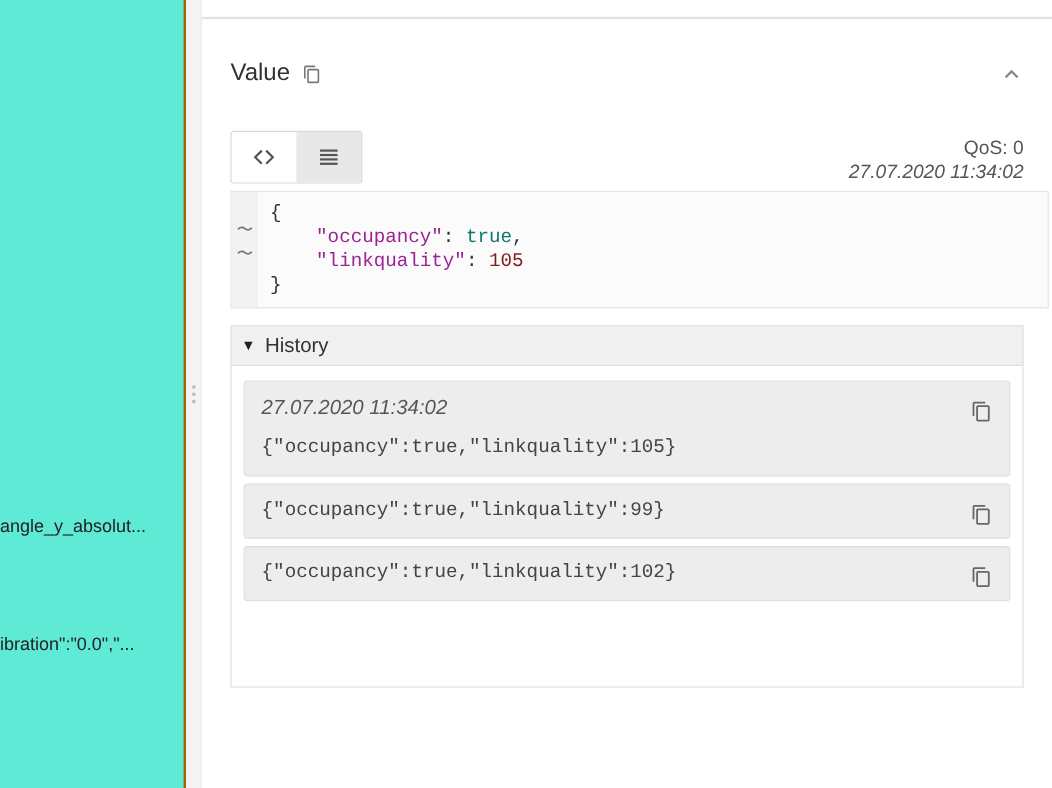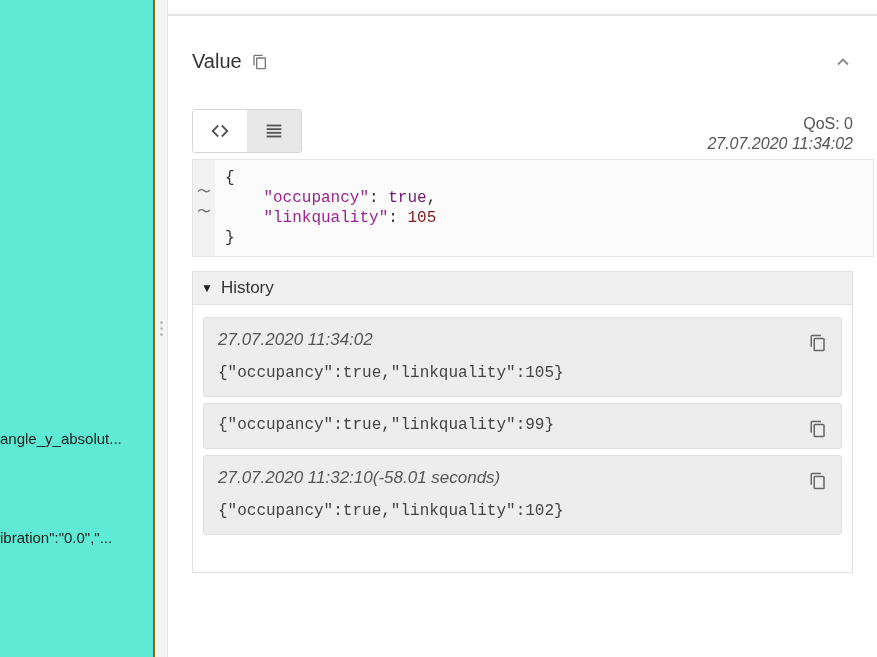--- a/index.html
+++ b/index.html
@@ -107,21 +107,21 @@
   }
   .code-text {
     flex: 1; padding: 8px 10px;
     font-family: "Courier New", Consolas, monospace;
     font-size: 16px; line-height: 20px;
     white-space: pre;
     color: #333;
   }
   .tok-brace { color: #333; }
   .tok-key { color: #9b2393; }
-  .tok-bool { color: #701a75; }
+  .tok-bool { color: #0f766e; }
   .tok-num { color: #7f1d1d; }
 
   .history-header {
     margin-top: 14px;
     background: #f0f0f0;
     border: 1px solid #e1e1e1;
     padding: 6px 8px;
     display: flex; align-items: center;
     font-size: 17px; color: #333;
     cursor: pointer;
@@ -258,21 +258,20 @@
         </div>
         <div class="history-item">
           <div class="history-payload">{"occupancy":true,"linkquality":99}</div>
           <span class="history-copy">
             <svg viewBox="0 0 24 24" fill="#666">
                 <path d="M16 1H4a2 2 0 0 0-2 2v14h2V3h12V1zm3 4H8a2 2 0 0 0-2 2v14a2 2 0 0 0 2 2h11a2 2 0 0 0 2-2V7a2 2 0 0 0-2-2zm0 16H8V7h11v14z"></path>
               </svg>
           </span>
         </div>
         <div class="history-item">
-          <div class="history-ts">27.07.2020 11:32:10(-58.01 seconds)</div>
           <div class="history-payload">{"occupancy":true,"linkquality":102}</div>
           <span class="history-copy">
             <svg viewBox="0 0 24 24" fill="#666">
                 <path d="M16 1H4a2 2 0 0 0-2 2v14h2V3h12V1zm3 4H8a2 2 0 0 0-2 2v14a2 2 0 0 0 2 2h11a2 2 0 0 0 2-2V7a2 2 0 0 0-2-2zm0 16H8V7h11v14z"></path>
               </svg>
           </span>
         </div>
       </div>
     </div>
   </div>

